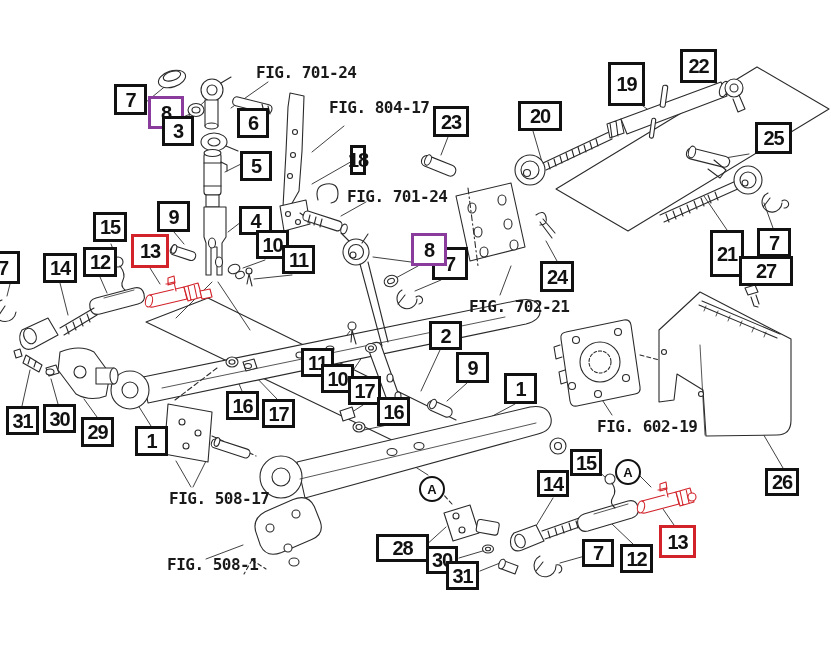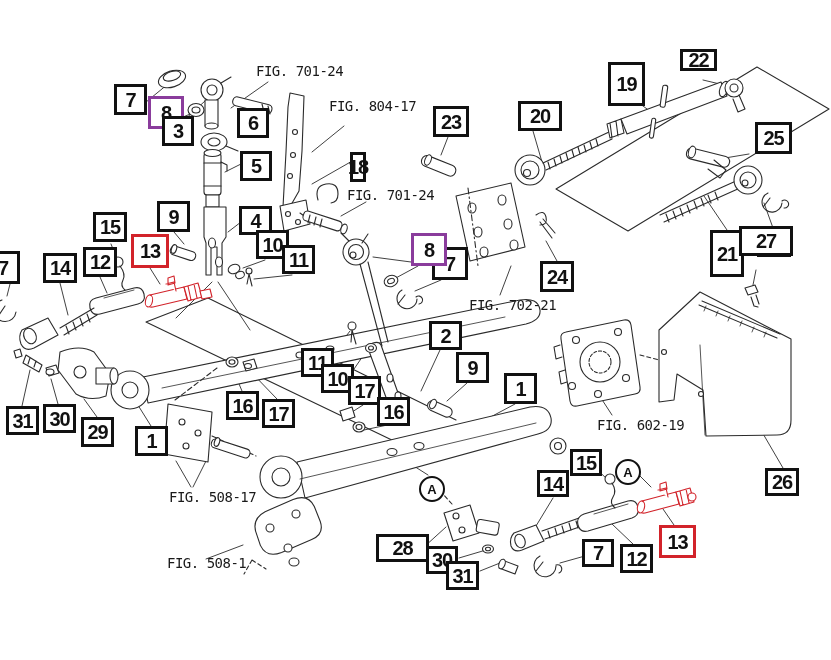--- a/index.html
+++ b/index.html
@@ -10,22 +10,22 @@
     position:absolute;box-sizing:border-box;background:#fff;
     border:3px solid #111;color:#111;
     display:flex;align-items:center;justify-content:center;
     font-weight:bold;font-size:20px;letter-spacing:-1px;line-height:1;
     font-family:"Liberation Sans",sans-serif;z-index:3;
   }
   .callout.purple{border-color:#8a3c9c;}
   .callout.red{border-color:#d2232a;}
   .figref{
     position:absolute;white-space:nowrap;color:#1a1a1a;z-index:2;
-    font-family:"DejaVu Sans Mono",monospace;font-weight:normal;
-    font-size:14px;letter-spacing:-0.5px;
+    font-family:"DejaVu Sans Mono",monospace;font-weight:bold;
+    font-size:16px;letter-spacing:-0.5px;
   }
   .marker{
     position:absolute;width:22px;height:22px;border:2.2px solid #111;
     border-radius:50%;background:#fff;display:flex;align-items:center;
     justify-content:center;font-weight:bold;font-size:13px;color:#111;z-index:3;
   }
 </style>
 </head>
 <body>
 
@@ -351,40 +351,40 @@
     </g>
   </g>
 </svg>
 
 <div class="callout" style="left:-14px;top:251px;width:34px;height:33px">7</div>
 <div class="callout" style="left:114px;top:84px;width:33px;height:31px">7</div>
 <div class="callout purple" style="left:148px;top:96px;width:36px;height:33px">8</div>
 <div class="callout" style="left:162px;top:116px;width:32px;height:30px">3</div>
 <div class="callout" style="left:237px;top:108px;width:32px;height:30px">6</div>
 <div class="callout" style="left:240px;top:151px;width:32px;height:30px">5</div>
-<div class="callout" style="left:350px;top:152px;width:16px;height:30px">18</div>
+<div class="callout" style="left:350px;top:145px;width:16px;height:30px">18</div>
 <div class="callout" style="left:433px;top:106px;width:36px;height:31px">23</div>
 <div class="callout" style="left:518px;top:101px;width:44px;height:30px">20</div>
 <div class="callout" style="left:608px;top:62px;width:37px;height:44px">19</div>
-<div class="callout" style="left:680px;top:49px;width:37px;height:22px">22</div>
+<div class="callout" style="left:680px;top:49px;width:37px;height:34px">22</div>
 <div class="callout" style="left:755px;top:122px;width:37px;height:32px">25</div>
 <div class="callout" style="left:157px;top:201px;width:33px;height:31px">9</div>
 <div class="callout" style="left:93px;top:212px;width:34px;height:30px">15</div>
 <div class="callout red" style="left:131px;top:234px;width:38px;height:34px">13</div>
 <div class="callout" style="left:43px;top:253px;width:34px;height:30px">14</div>
 <div class="callout" style="left:83px;top:247px;width:34px;height:30px">12</div>
 <div class="callout" style="left:239px;top:206px;width:33px;height:29px">4</div>
 <div class="callout" style="left:256px;top:230px;width:33px;height:29px">10</div>
 <div class="callout" style="left:282px;top:245px;width:33px;height:29px">11</div>
 <div class="callout" style="left:432px;top:247px;width:36px;height:33px">7</div>
 <div class="callout purple" style="left:411px;top:233px;width:36px;height:33px">8</div>
 <div class="callout" style="left:540px;top:261px;width:34px;height:31px">24</div>
 <div class="callout" style="left:710px;top:230px;width:34px;height:47px">21</div>
 <div class="callout" style="left:757px;top:228px;width:34px;height:29px">7</div>
-<div class="callout" style="left:739px;top:226px;width:54px;height:30px">27</div>
+<div class="callout" style="left:739px;top:256px;width:54px;height:30px">27</div>
 <div class="callout" style="left:429px;top:321px;width:33px;height:29px">2</div>
 <div class="callout" style="left:301px;top:348px;width:33px;height:29px">11</div>
 <div class="callout" style="left:321px;top:364px;width:33px;height:29px">10</div>
 <div class="callout" style="left:348px;top:376px;width:33px;height:29px">17</div>
 <div class="callout" style="left:377px;top:397px;width:33px;height:29px">16</div>
 <div class="callout" style="left:456px;top:352px;width:33px;height:31px">9</div>
 <div class="callout" style="left:504px;top:373px;width:33px;height:31px">1</div>
 <div class="callout" style="left:6px;top:406px;width:33px;height:29px">31</div>
 <div class="callout" style="left:43px;top:404px;width:33px;height:29px">30</div>
 <div class="callout" style="left:81px;top:417px;width:33px;height:30px">29</div>

